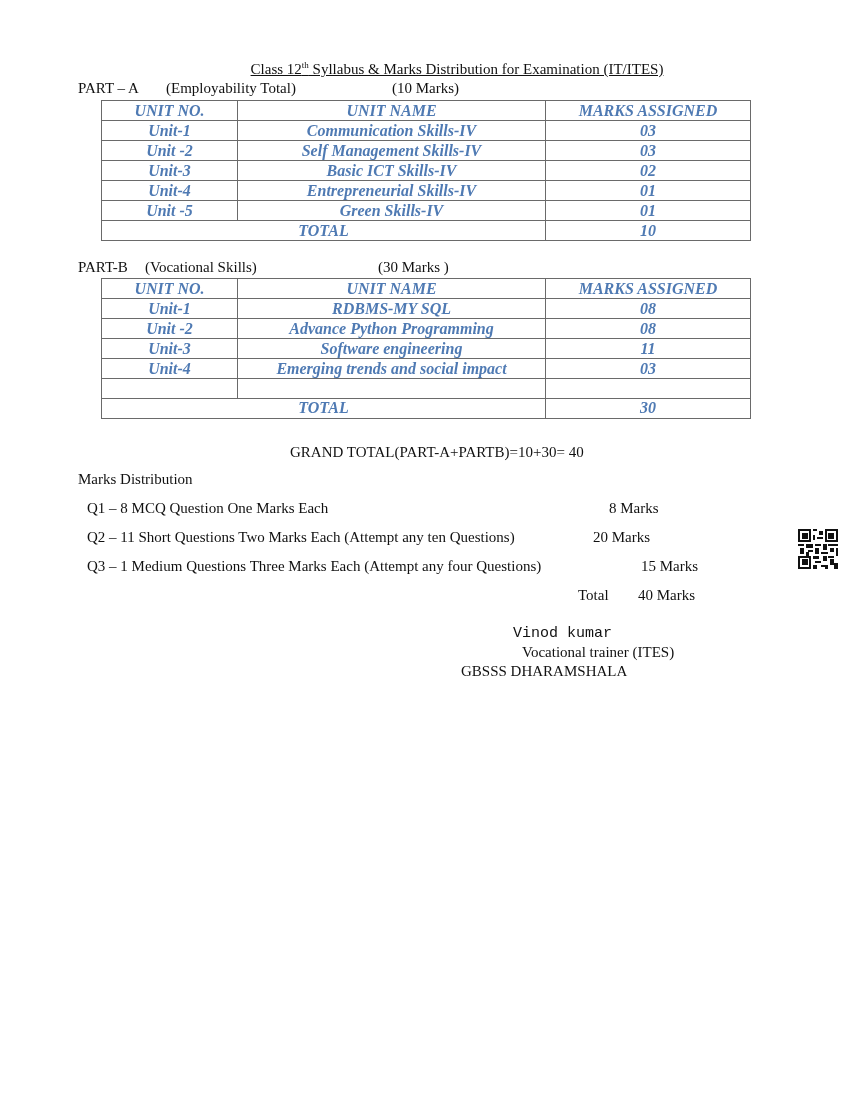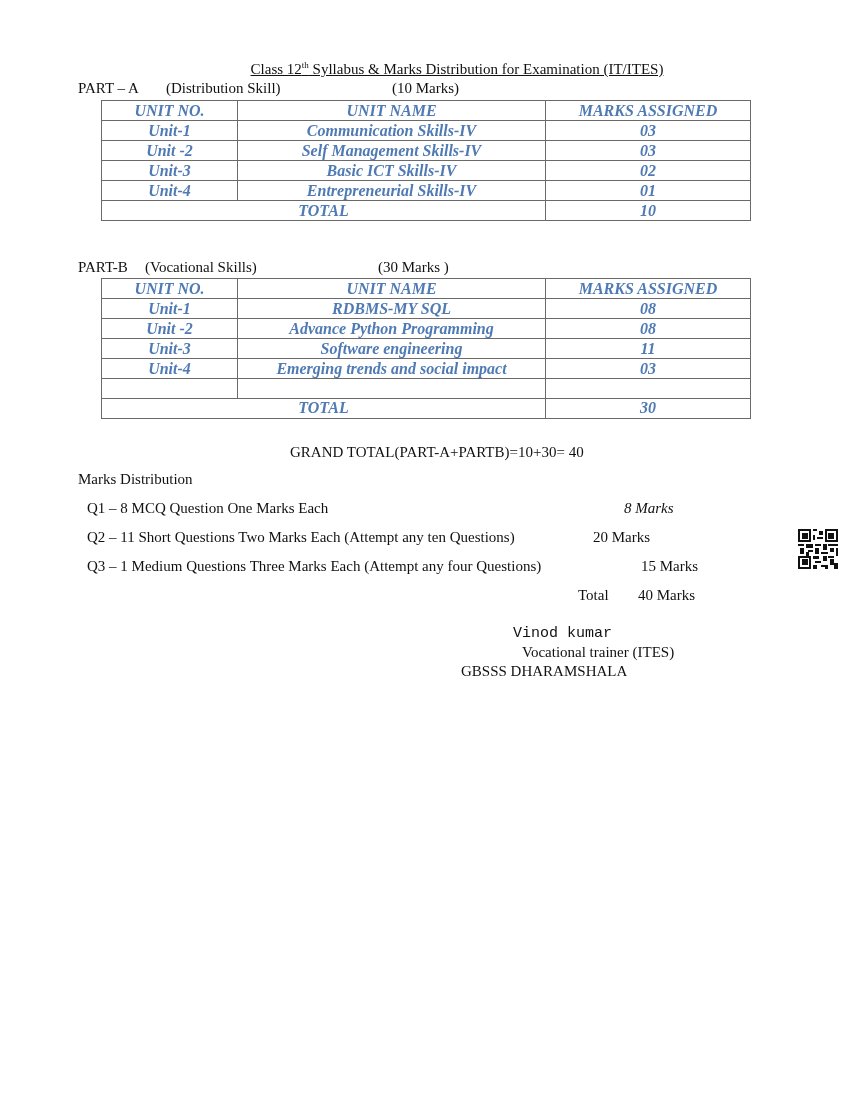--- a/index.html
+++ b/index.html
@@ -17,21 +17,21 @@
   .hdr td { font-weight:bold; }
   .tall td { height:37px; vertical-align:top; }
   .qr { position:absolute; left:798px; top:529px; width:40px; height:40px; }
 </style>
 </head>
 <body>
 
 <div class="abs title"><span>Class 12</span><sup>th</sup><span> Syllabus &amp; Marks Distribution for Examination (IT/ITES)</span></div>
 
 <div class="abs" style="left:46px;top:80px;">PART – A</div>
-<div class="abs" style="left:134px;top:80px;">(Distribution Skill)</div>
+<div class="abs" style="left:134px;top:80px;">(Employability Total)</div>
 <div class="abs" style="left:360px;top:80px;">(10 Marks)</div>
 
 <table class="marks" style="top:100px;">
   <tbody>
       <tr class="hdr">
     <td class="c1">UNIT NO.</td>
     <td class="c2">UNIT NAME</td>
     <td class="c3">MARKS ASSIGNED</td>
   </tr>
   <tr>
@@ -45,20 +45,25 @@
     <td>03</td>
   </tr>
   <tr>
     <td>Unit-3</td>
     <td>Basic ICT Skills-IV</td>
     <td>02</td>
   </tr>
   <tr>
     <td>Unit-4</td>
     <td>Entrepreneurial Skills-IV</td>
+    <td>01</td>
+  </tr>
+  <tr>
+    <td>Unit -5</td>
+    <td>Green Skills-IV</td>
     <td>01</td>
   </tr>
   <tr>
     <td colspan="2">TOTAL</td>
     <td>10</td>
   </tr>
 </tbody>
   </table>
 
 <div class="abs" style="left:46px;top:259px;">PART-B</div>
@@ -102,21 +107,21 @@
     <td>30</td>
   </tr>
 </tbody>
   </table>
 
 <div class="abs" style="left:258px;top:444px;">GRAND TOTAL(PART-A+PARTB)=10+30= 40</div>
 
 <div class="abs" style="left:46px;top:471px;">Marks Distribution</div>
 
 <div class="abs" style="left:55px;top:500px;">Q1 – 8 MCQ Question One Marks Each</div>
-<div class="abs" style="left:592px;top:500px;font-style:italic;">8 Marks</div>
+<div class="abs" style="left:577px;top:500px;">8 Marks</div>
 
 <div class="abs" style="left:55px;top:529px;">Q2 – 11 Short Questions Two Marks Each (Attempt any ten Questions)</div>
 <div class="abs" style="left:561px;top:529px;">20 Marks</div>
 
 <div class="abs" style="left:55px;top:558px;">Q3 – 1 Medium Questions Three Marks Each (Attempt any four Questions)</div>
 <div class="abs" style="left:609px;top:558px;">15 Marks</div>
 
 <div class="abs" style="left:546px;top:587px;">Total</div>
 <div class="abs" style="left:606px;top:587px;">40 Marks</div>
 

